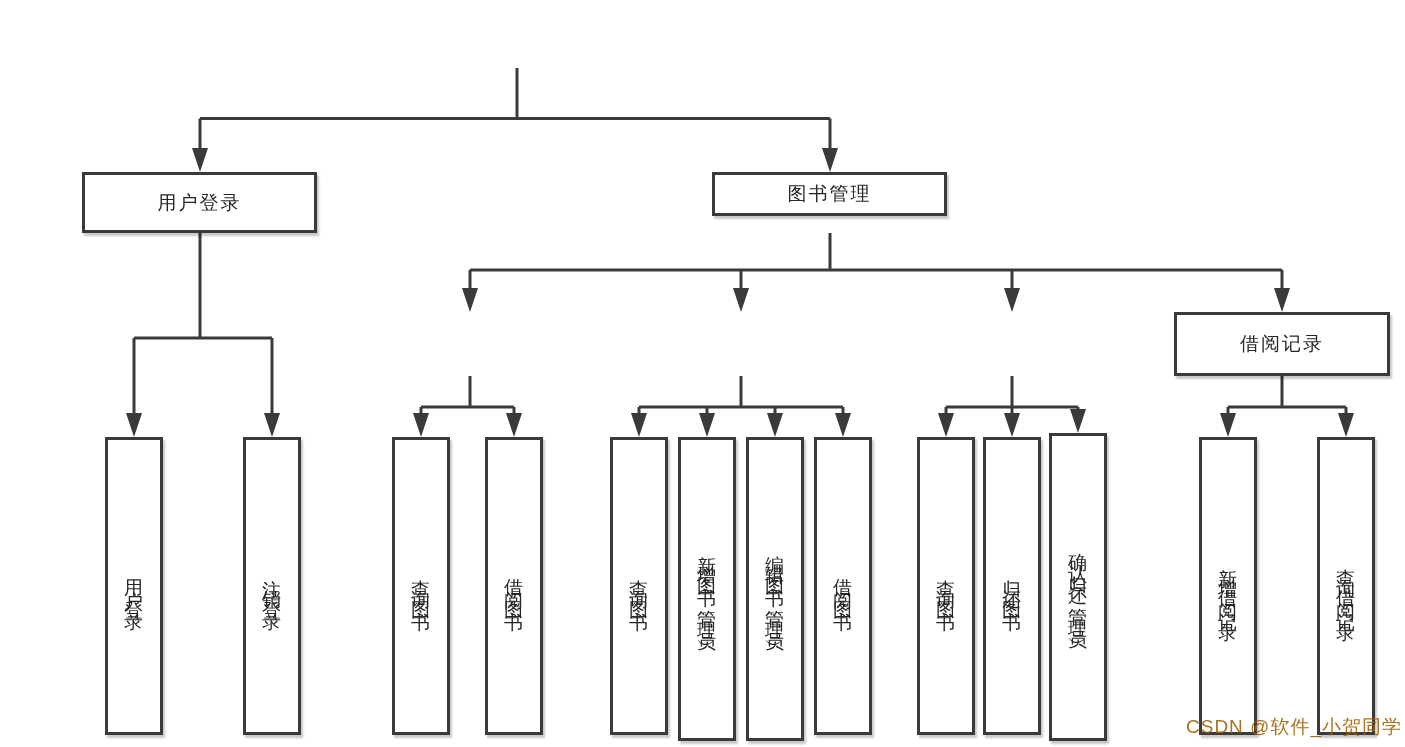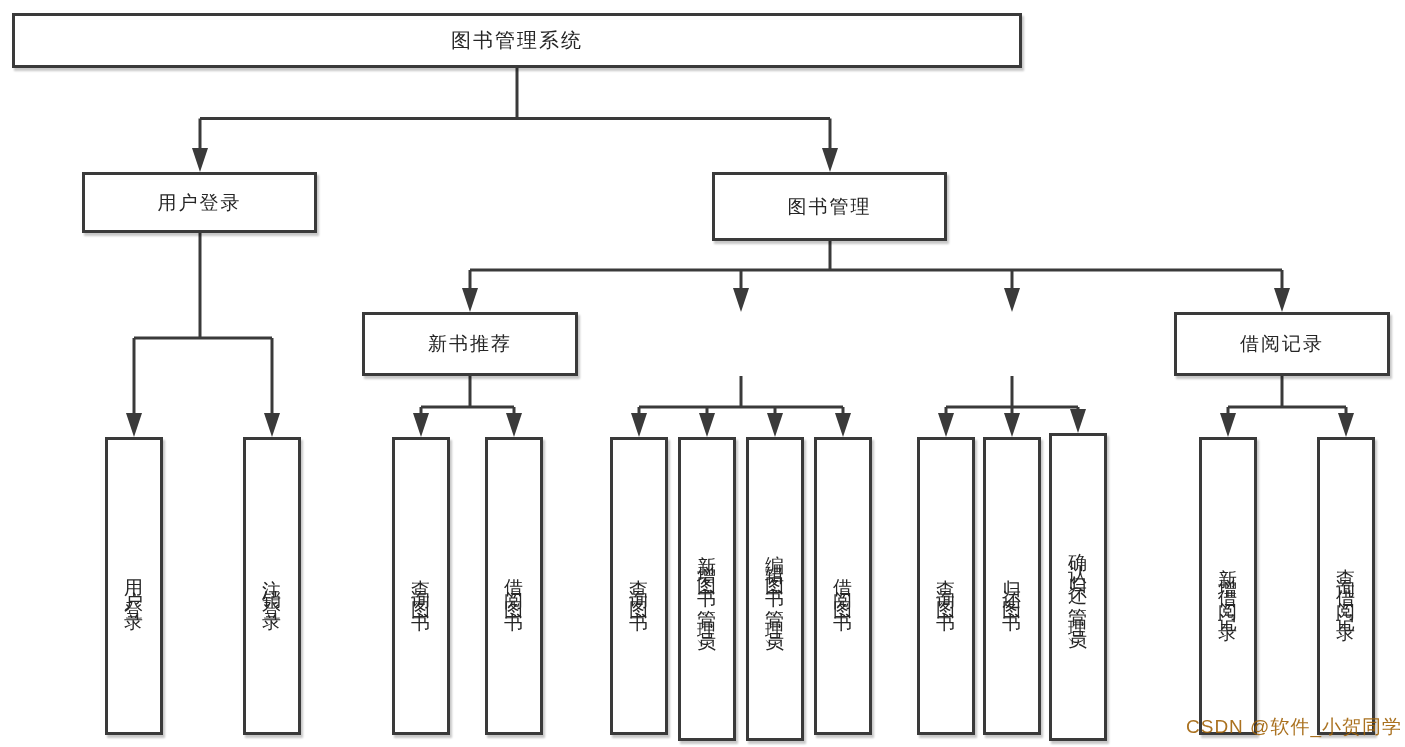--- a/index.html
+++ b/index.html
@@ -106,34 +106,28 @@
     <polygon fill="#3a3a3a" stroke="none" points="699,413 715,413 707,437"></polygon>
     <polygon fill="#3a3a3a" stroke="none" points="767,413 783,413 775,437"></polygon>
     <polygon fill="#3a3a3a" stroke="none" points="835,413 851,413 843,437"></polygon>
     <polygon fill="#3a3a3a" stroke="none" points="938,413 954,413 946,437"></polygon>
     <polygon fill="#3a3a3a" stroke="none" points="1004,413 1020,413 1012,437"></polygon>
     <polygon fill="#3a3a3a" stroke="none" points="1070,409 1086,409 1078,433"></polygon>
     <polygon fill="#3a3a3a" stroke="none" points="1220,413 1236,413 1228,437"></polygon>
     <polygon fill="#3a3a3a" stroke="none" points="1338,413 1354,413 1346,437"></polygon>
   </svg>
 
-  <div class="box root" style="left:12px;top:13px;width:1010px;height:55px">
-    <span class="lbl">图书管理系统</span>
-  </div>
 
   <div class="box" style="left:82px;top:172px;width:235px;height:61px">
     <span class="lbl">用户登录</span>
   </div>
-  <div class="box" style="left:712px;top:172px;width:235px;height:69px">
+  <div class="box" style="left:712px;top:172px;width:235px;height:44px">
     <span class="lbl">图书管理</span>
   </div>
 
-  <div class="box" style="left:362px;top:312px;width:216px;height:64px">
-    <span class="lbl">新书推荐</span>
-  </div>
   <div class="box" style="left:1174px;top:312px;width:216px;height:64px">
     <span class="lbl">借阅记录</span>
   </div>
 
   <div class="box vbox" style="left:105px;top:437px;width:58px;height:298px">
     <span class="lbl">用户登录</span>
   </div>
   <div class="box vbox" style="left:243px;top:437px;width:58px;height:298px">
     <span class="lbl">注销登录</span>
   </div>

